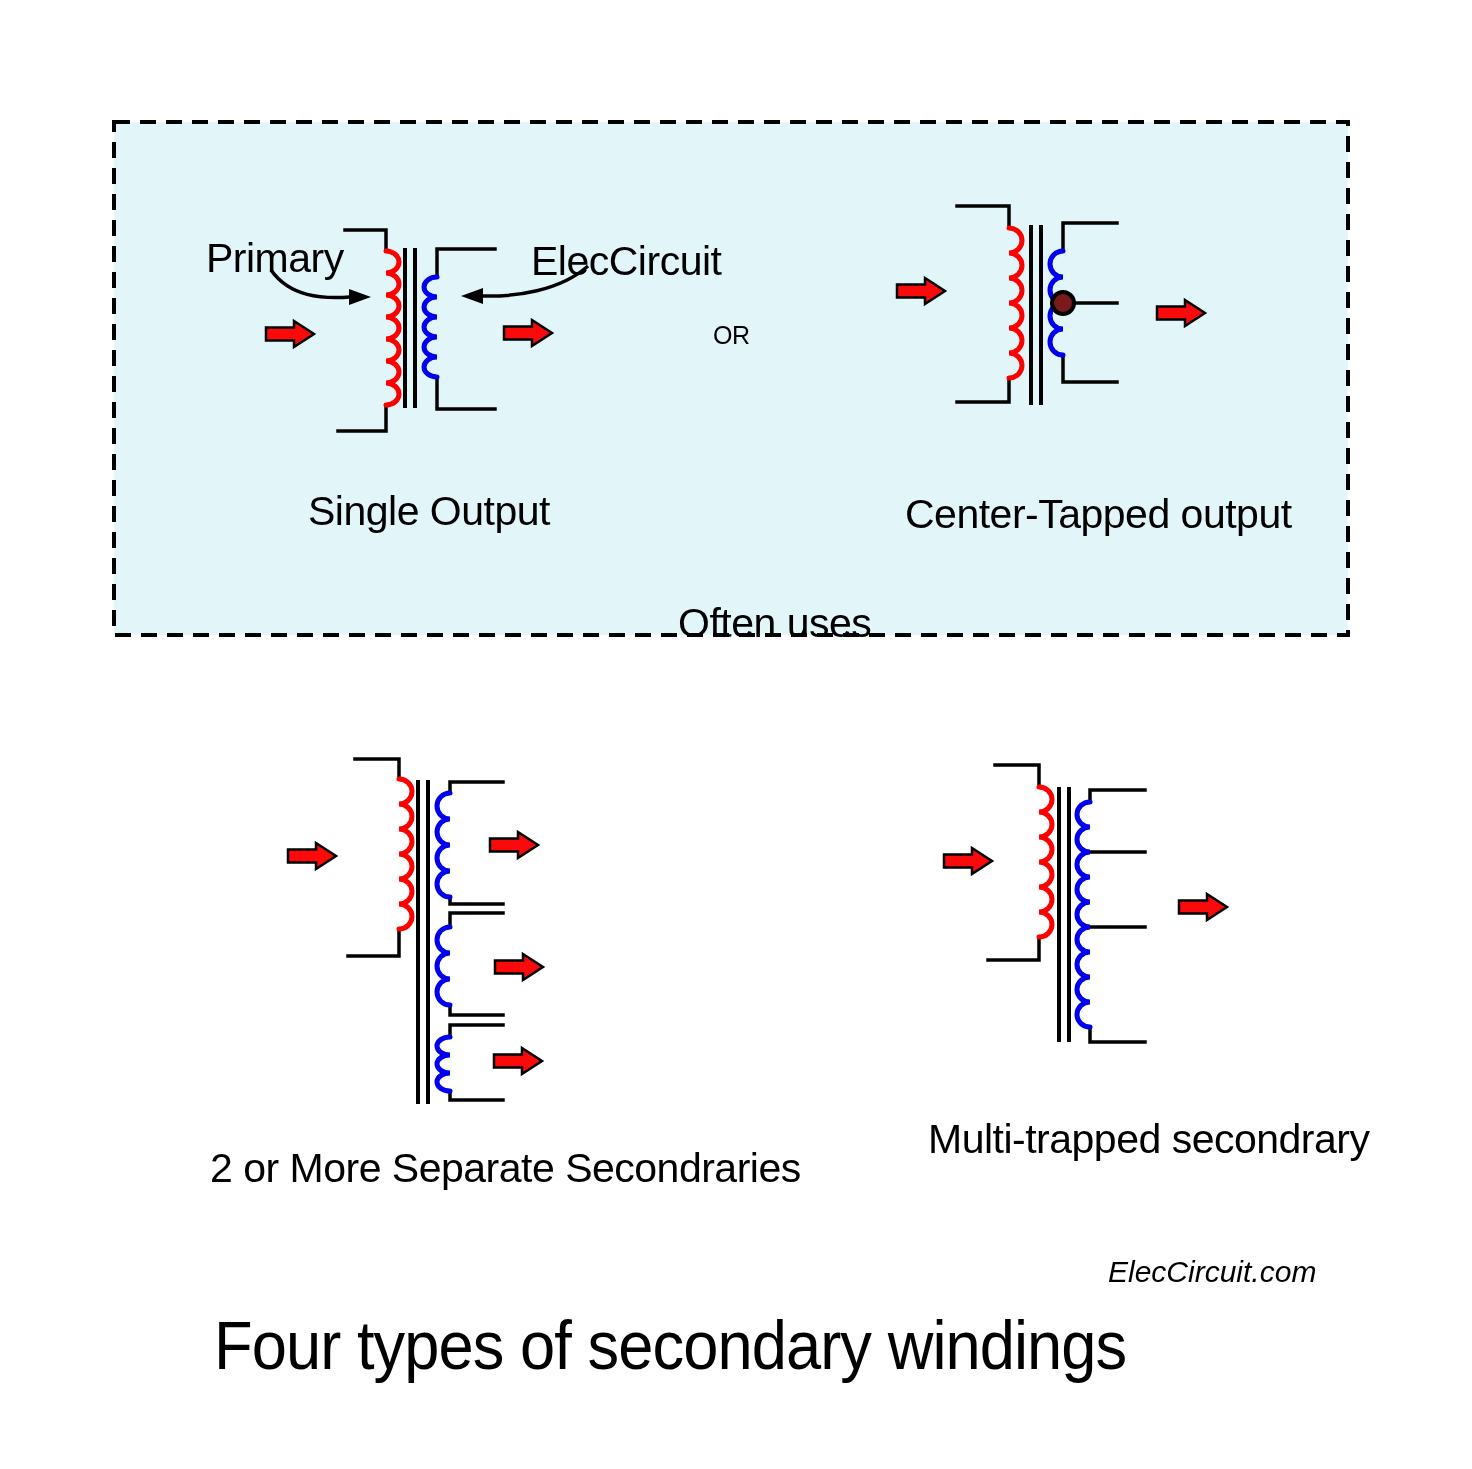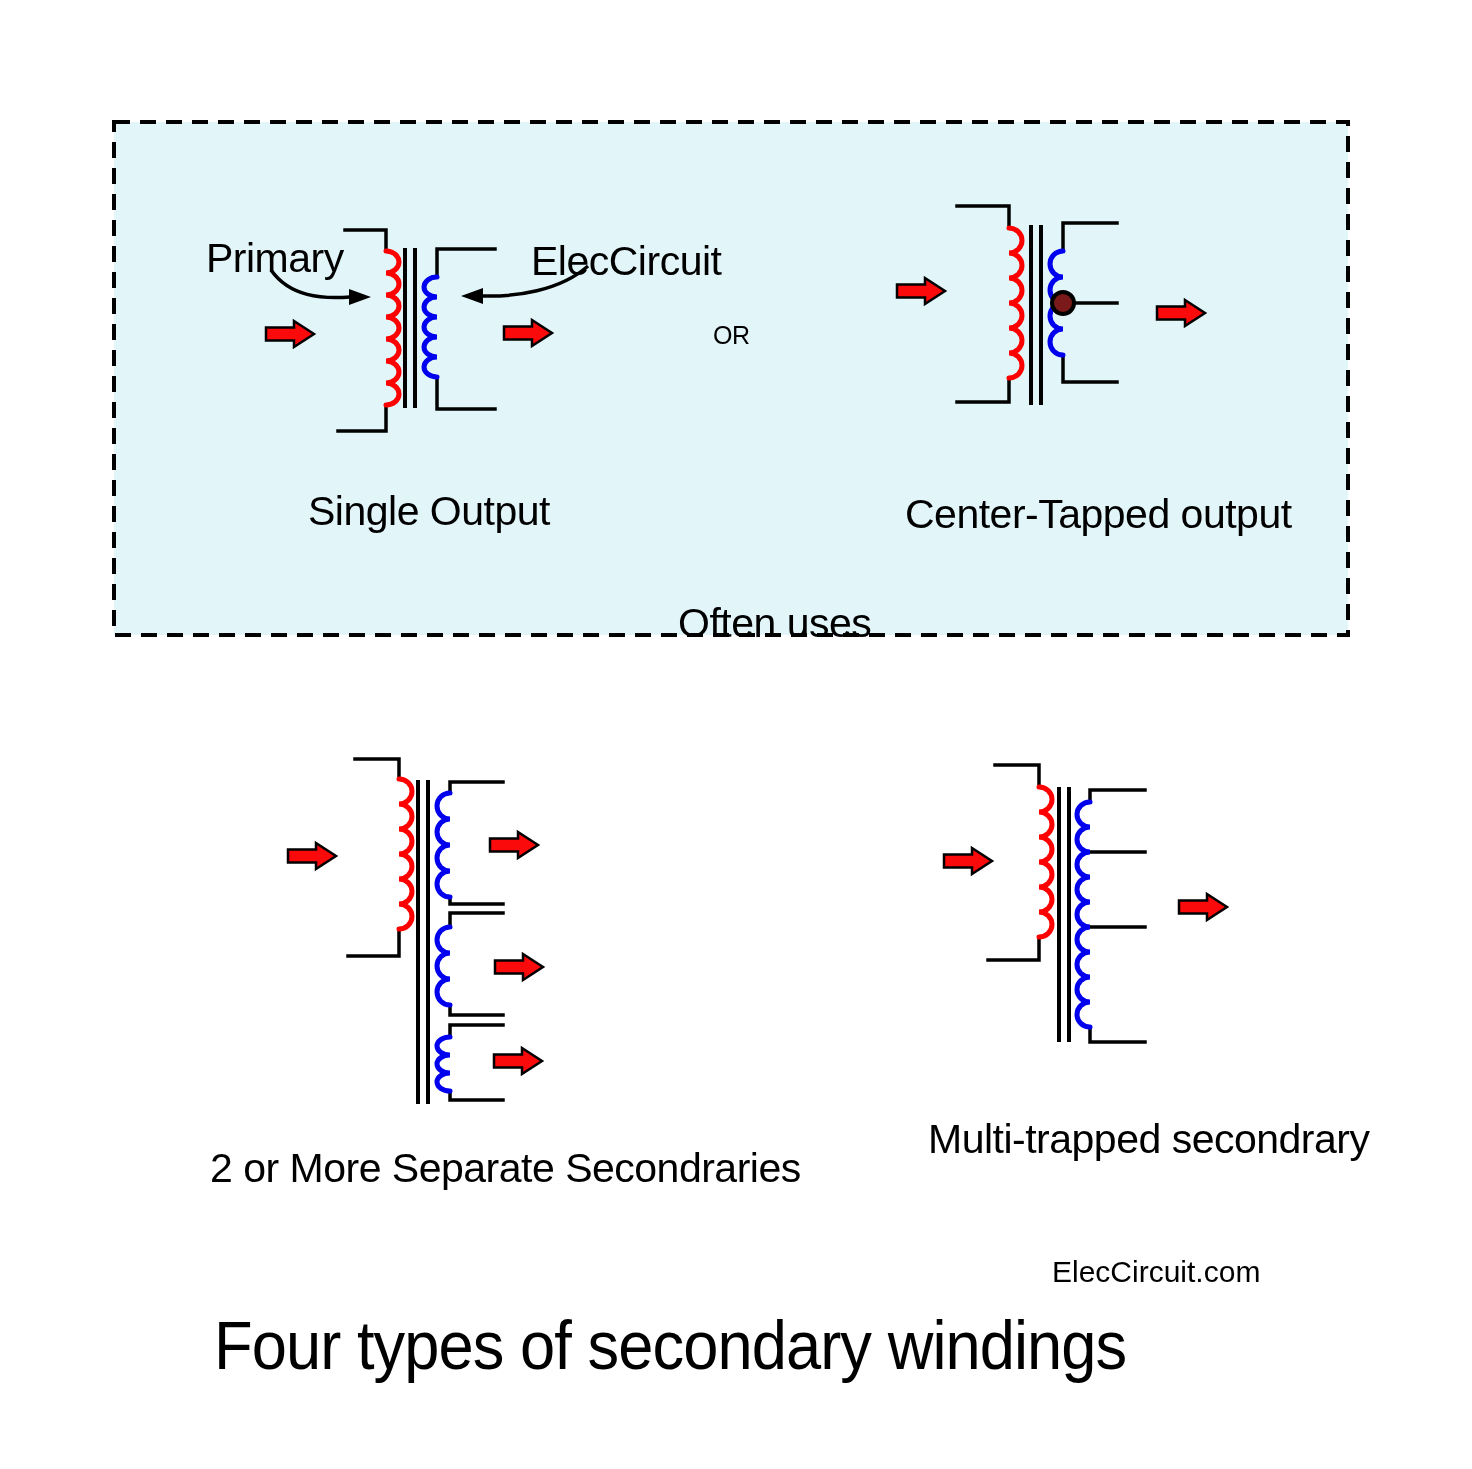--- a/index.html
+++ b/index.html
@@ -84,15 +84,15 @@
   </svg>
 
   <div class="lbl" style="left:206px;top:235px;">Primary</div>
   <div class="lbl" style="left:531px;top:238px;">ElecCircuit</div>
   <div class="lbl lbl-or" style="left:713px;top:321px;">OR</div>
   <div class="lbl" style="left:308px;top:488px;">Single Output</div>
   <div class="lbl" style="left:905px;top:452px;margin-top:39px;">Center-Tapped output</div>
   <div class="lbl" style="left:678px;top:584px;margin-top:16px;">Often uses</div>
   <div class="lbl" style="left:210px;top:1131px;margin-top:14px;">2 or More Separate Secondraries</div>
   <div class="lbl" style="left:928px;top:1116px;">Multi-trapped secondrary</div>
-  <div class="brand" style="left:1052px;top:1255px;">ElecCircuit.com</div>
+  <div class="brand" style="left:1108px;top:1255px;font-style:italic;">ElecCircuit.com</div>
   <div class="big-title" style="left:214px;top:1308px;">Four types of secondary windings</div>
 </div>
 
 </body></html>

